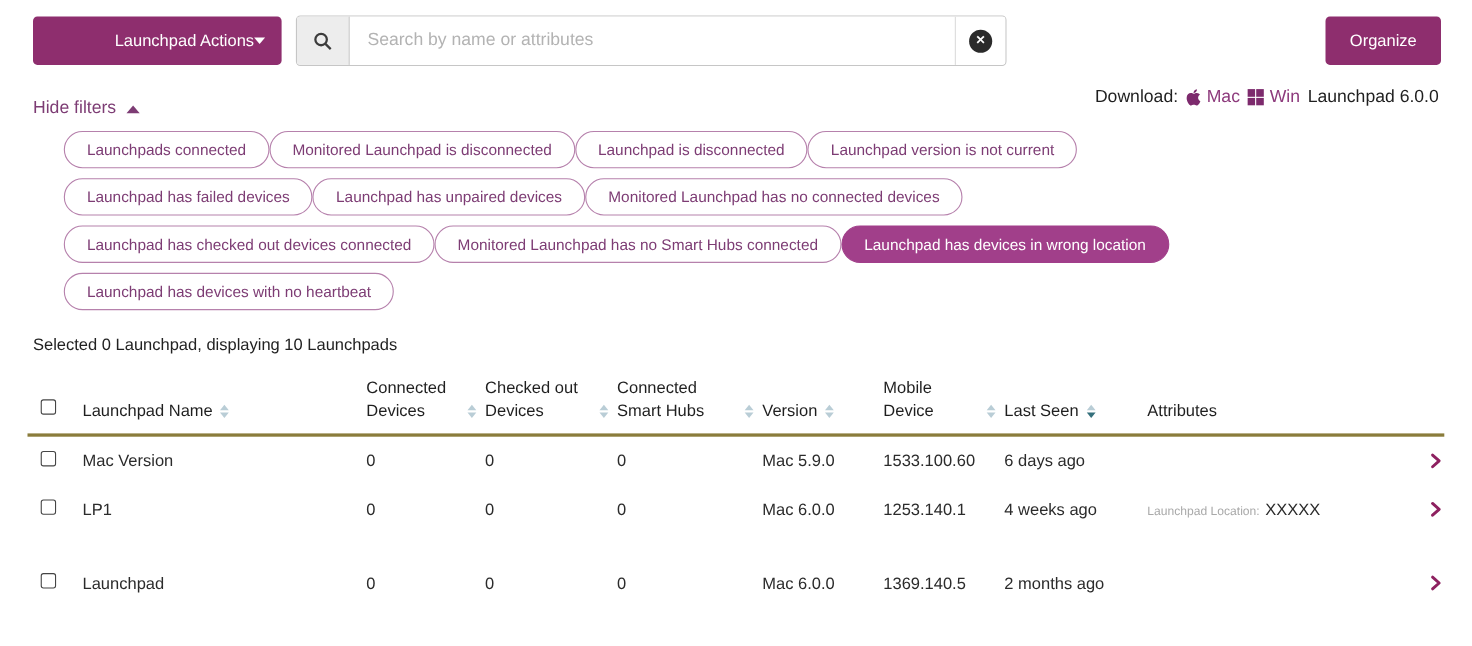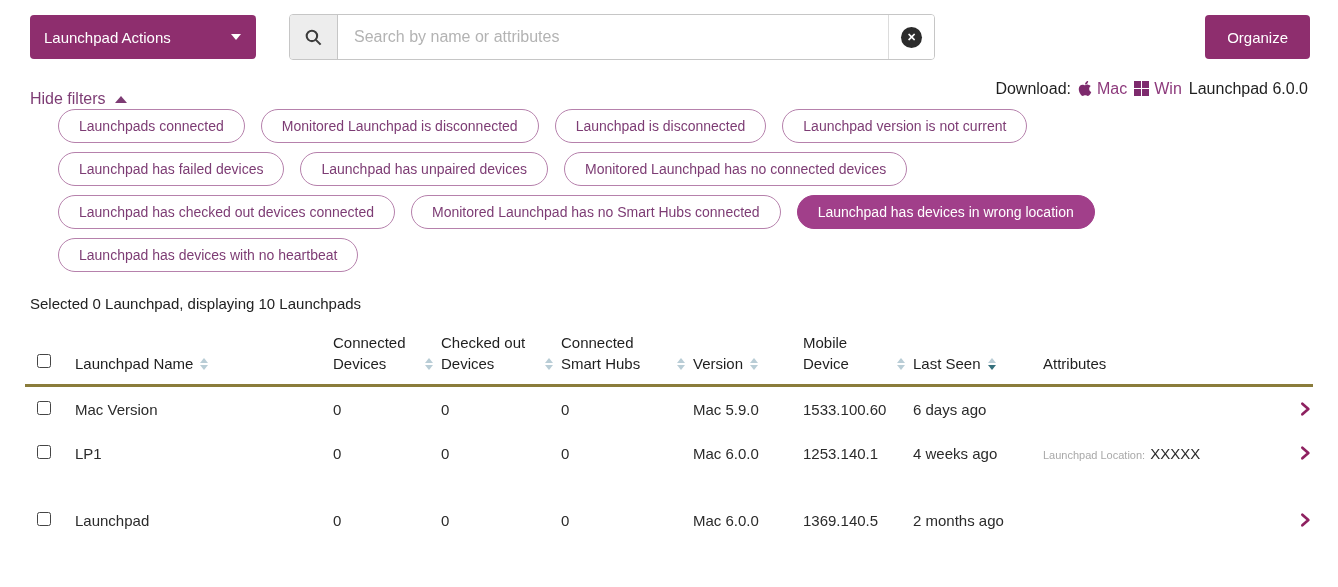--- a/index.html
+++ b/index.html
@@ -11,28 +11,28 @@
   }
 
   
   .toolbar { display:flex; align-items:center; padding:14px 28px 0 30px; gap:13px; }
   .btn {
     background:#8e2e6e; color:#fff; border:none; border-radius:4px;
     height:44px; font-size:15px; padding:0 22px; cursor:pointer;
     font-family:inherit;
   }
   .btn.dropdown {
-    width:226px; display:flex; align-items:center; justify-content:space-between;
+    width:226px; display:flex; align-items:center; justify-content:flex-end;
     padding:0 15px 0 14px;
   }
   .caret-down { width:0; height:0; border-left:5px solid transparent; border-right:5px solid transparent; border-top:6px solid #fff; }
 
   .search {
     flex:0 0 646px; display:flex; height:46px; background:#fff;
-    border:1px solid #c6c6c6; border-radius:4px; overflow:hidden;margin-left:20px;
+    border:1px solid #c6c6c6; border-radius:4px; overflow:hidden;
   }
   .search-icon-box {
     width:48px; background:#ededed; border-right:1px solid #c6c6c6;
     display:flex; align-items:center; justify-content:center; flex:none;
   }
   .search input {
     flex:1; border:none; outline:none; font-size:16px; padding:0 16px;
     color:#444; font-family:inherit; min-width:0;
   }
   .search input::placeholder { color:#b3b3b3; }
@@ -53,21 +53,21 @@
     text-decoration:none; cursor:pointer; margin-top:14px;
   }
   .tri-up { width:0; height:0; border-left:6px solid transparent; border-right:6px solid transparent; border-bottom:7px solid #7d3c74; }
   .upgrade { text-align:right; font-size:16px; color:#1f1f1f; line-height:25px; }
   .download-line { display:flex; align-items:flex-start; gap:7px; justify-content:flex-end; }
   .dl-link { color:#8d3a7c; text-decoration:none; display:inline-flex; align-items:center; gap:5px; cursor:pointer; }
   .apple-icon svg { display:block; }
   .win-icon svg { display:block; }
 
   
-  .chips { display:flex; flex-wrap:wrap; gap:9px 16px; max-width:1090px; margin:1px 0 0 58px; }
+  .chips { display:flex; flex-wrap:wrap; gap:9px 0; max-width:1090px; margin:11px 0 0 58px; }
   .chip {
     background:#fff; border:1px solid #b681ac; color:#7d3c74; border-radius:17px;
     height:34px; padding:0 20px; font-size:14px; cursor:pointer; font-family:inherit; white-space:nowrap;
   }
   .chip.active { background:#a13f8a; border-color:#a13f8a; color:#fff; }
 
   
   .summary { margin:23px 0 0 30px; font-size:15px; color:#222; }
 
   

